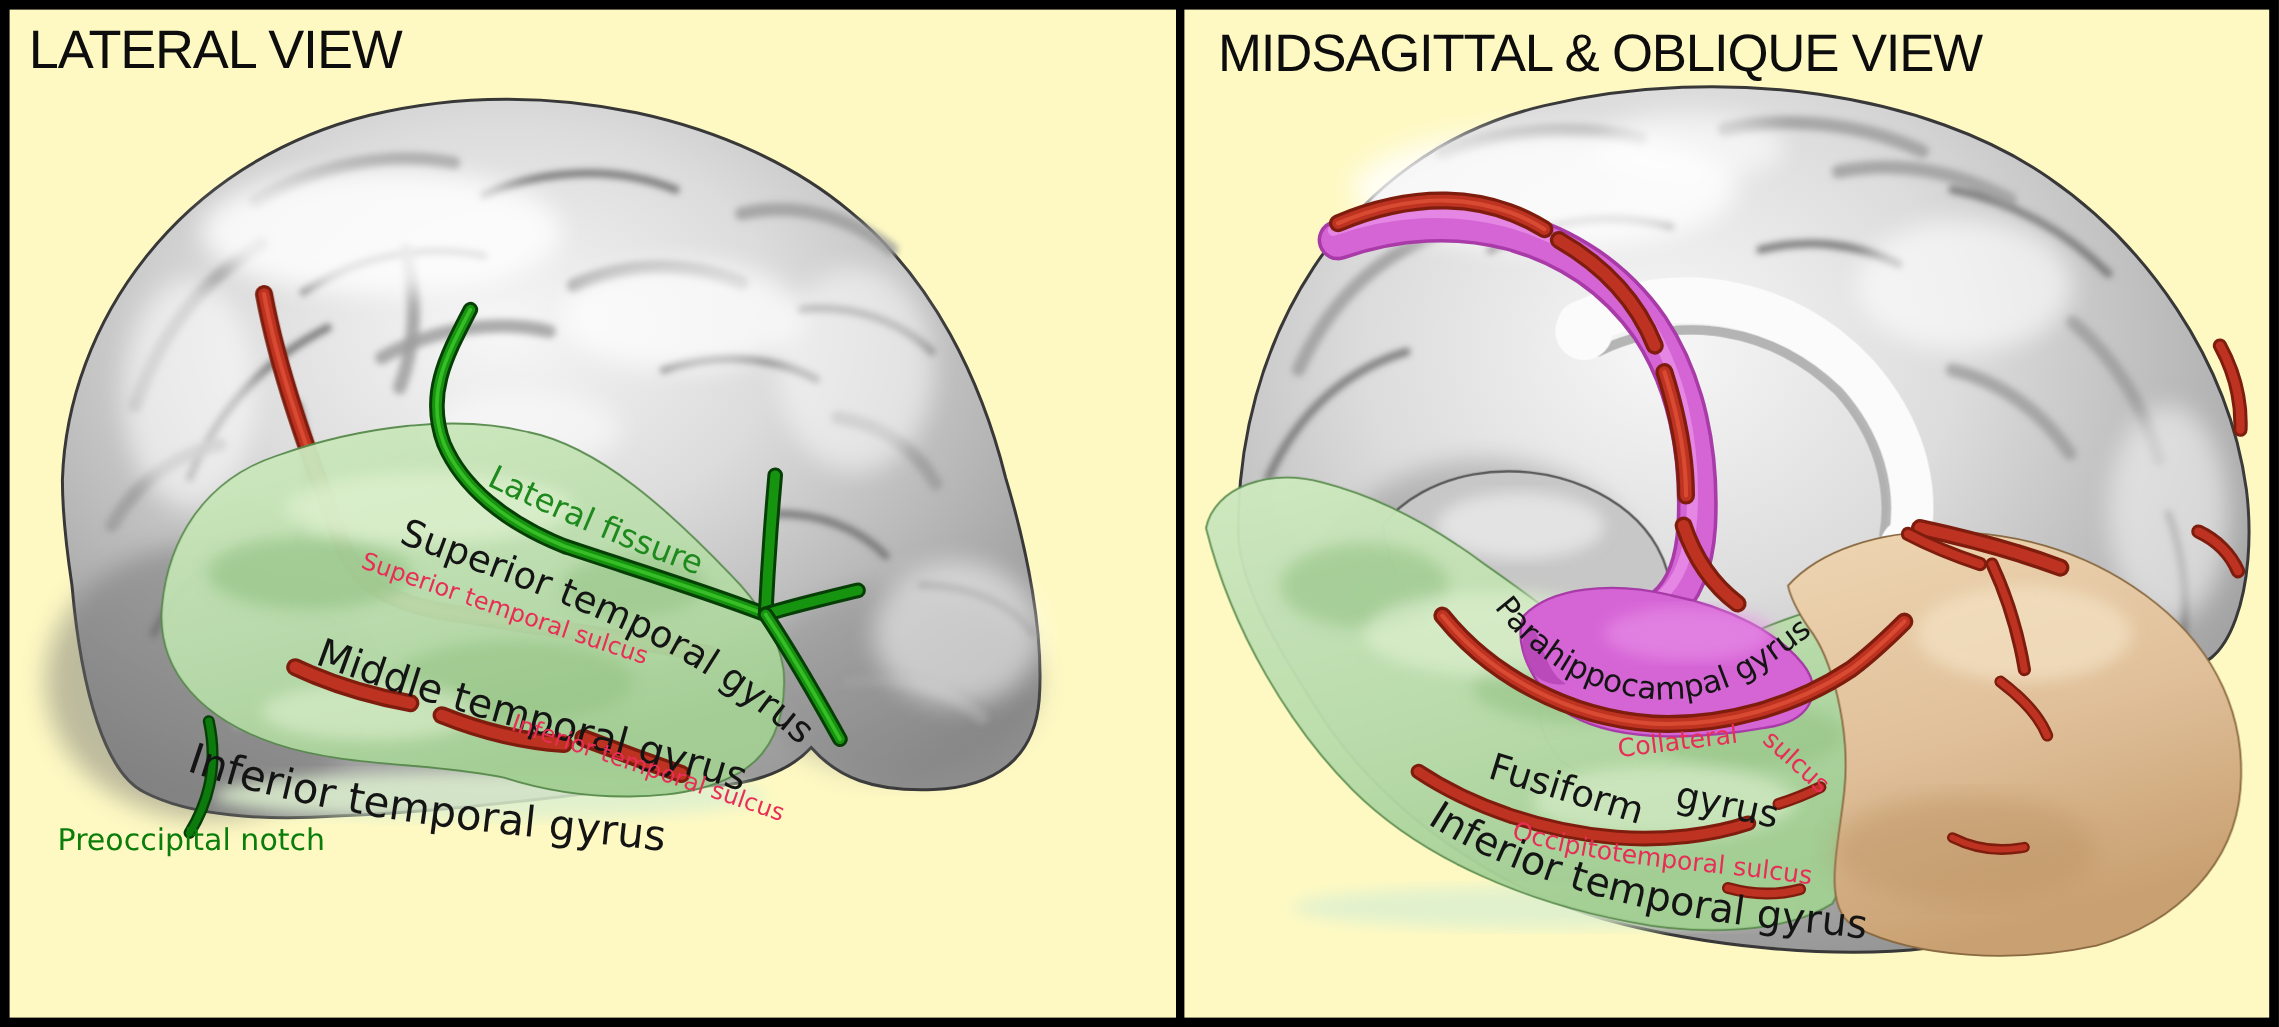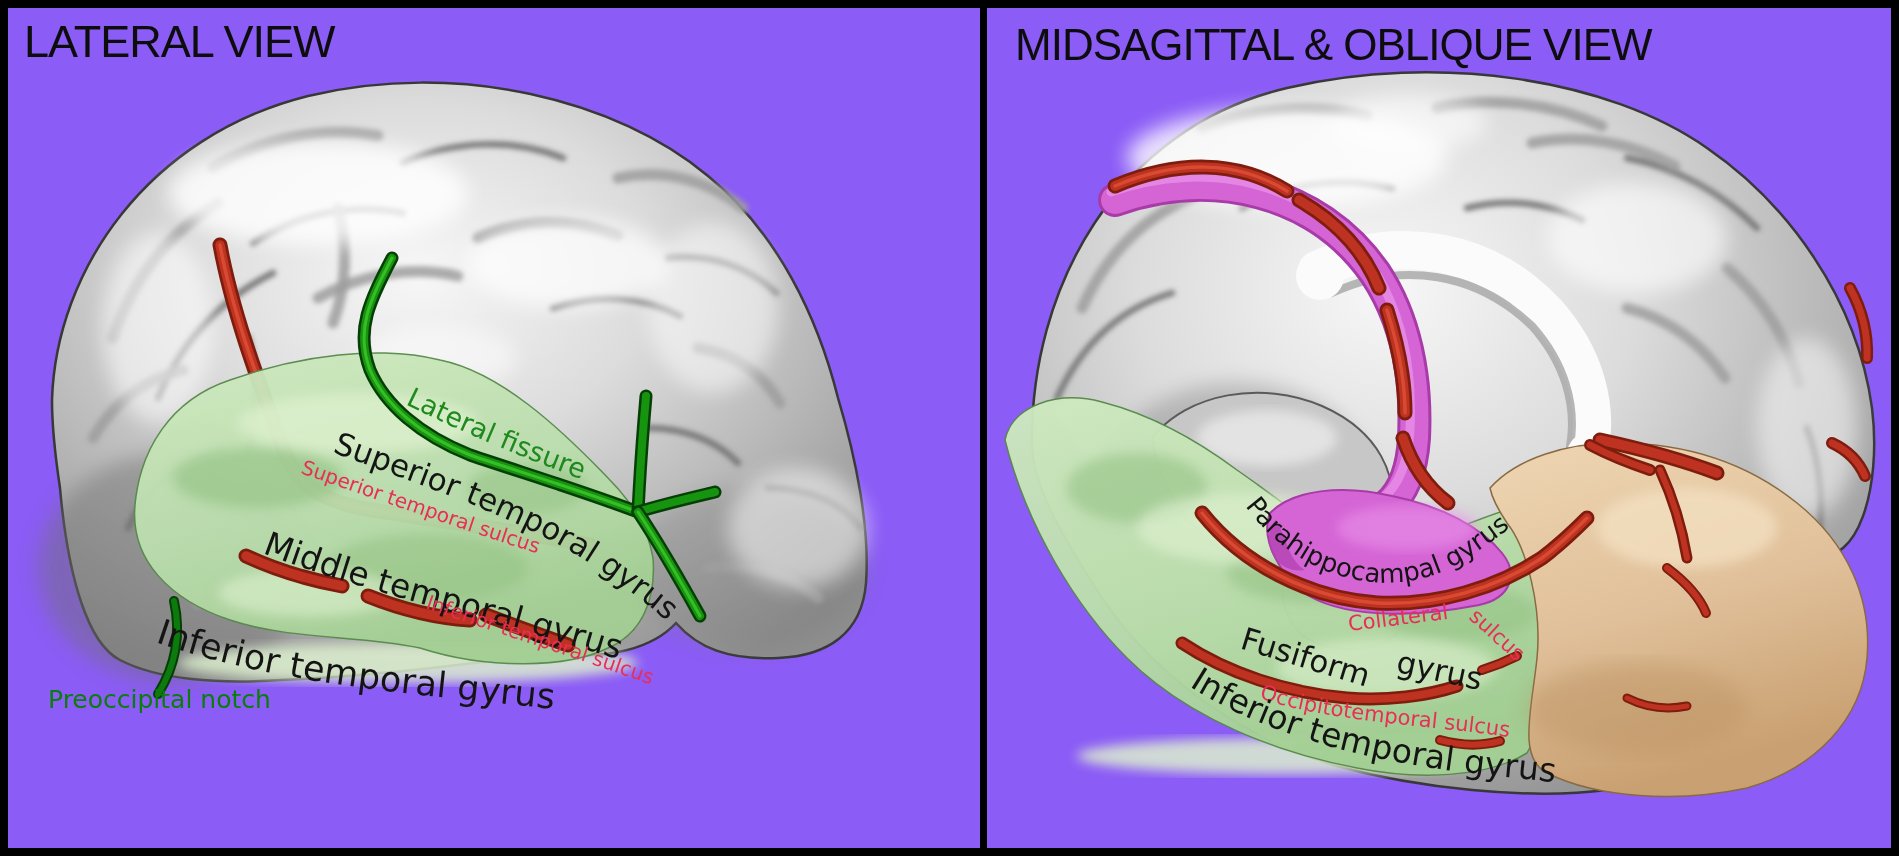--- a/index.html
+++ b/index.html
@@ -1,18 +1,18 @@
 <!DOCTYPE html>
 <html><head>
 <meta charset="utf-8">
 <style>
   html,body{margin:0;padding:0;background:#222;}
   .stage{position:relative;width:1899px;height:856px;background:#000;overflow:hidden;
          font-family:"DejaVu Sans",sans-serif;}
-  .panel{position:absolute;top:8px;height:840px;background:#8b5cf6;}
+  .panel{position:absolute;top:8px;height:840px;background:#fef9c3;}
   .panel.left{left:8px;width:972px;}
   .panel.right{left:987px;width:904px;}
   .panel h1{position:absolute;z-index:5;margin:0;font-family:"Liberation Sans",sans-serif;
             font-weight:400;color:#0d0d0d;letter-spacing:-1px;white-space:nowrap;}
   .panel.left h1{left:16px;top:8px;font-size:45px;}
   .panel.right h1{left:28px;top:12px;font-size:44px;}
   svg{position:absolute;left:0;top:0;}
   svg text{font-family:"DejaVu Sans",sans-serif;}
   
   .red-under{stroke:#7e1d0e;stroke-width:15;fill:none;stroke-linecap:round;}

